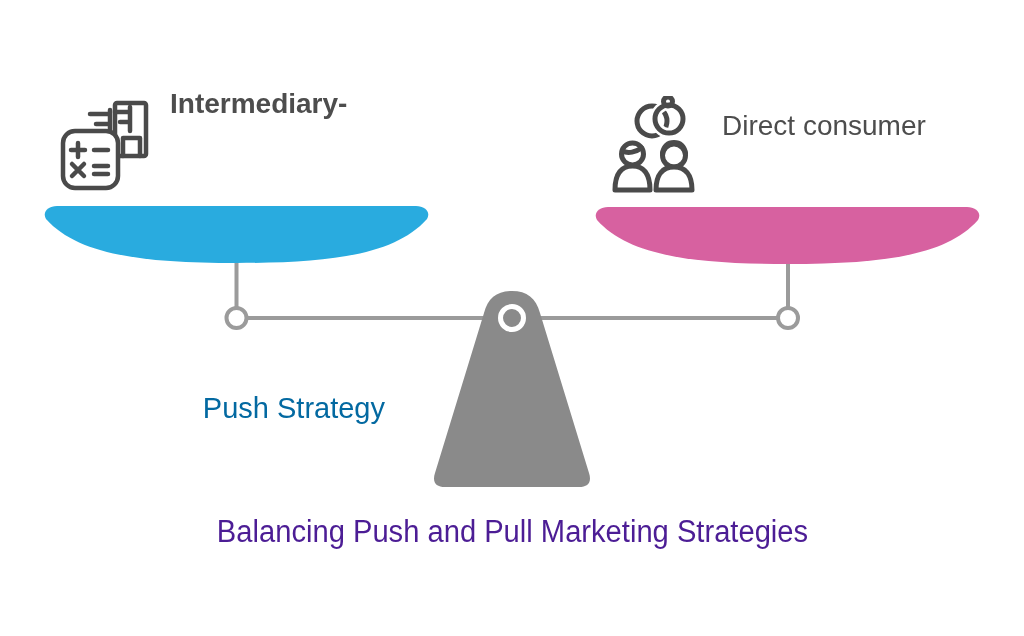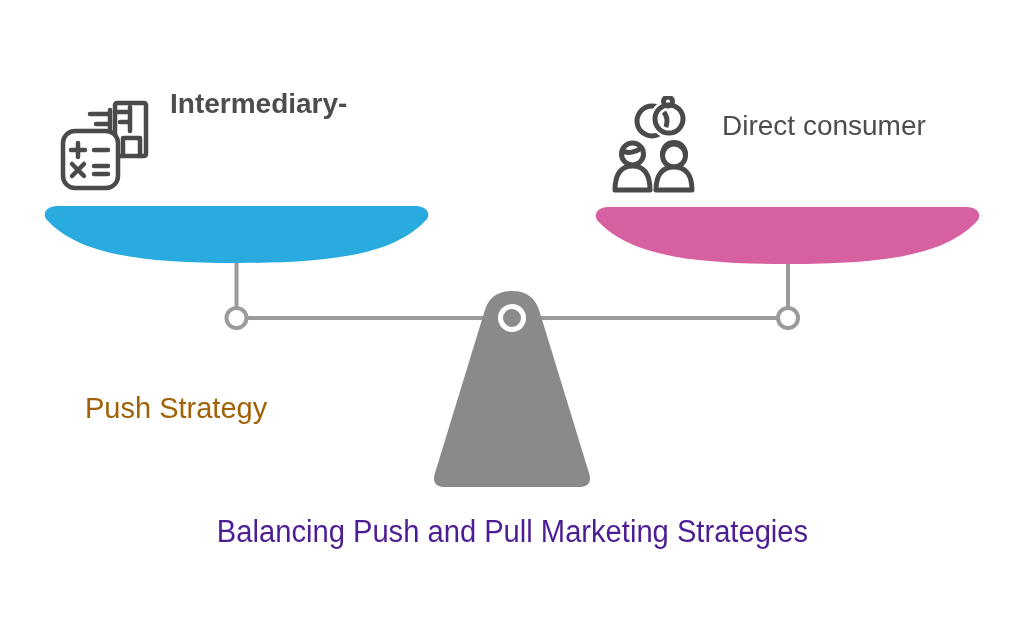--- a/index.html
+++ b/index.html
@@ -17,23 +17,23 @@
     position:absolute;
     font-size:28px;
     line-height:40px;
     color:#4d4d4d;
     white-space:nowrap;
   }
   .caption span{display:block;}
   .strategy-label{
     position:absolute;
     width:300px;
-    text-align:left;
+    text-align:right;
     font-size:29px;
-    color:#a16207;
+    color:#0369a1;
     white-space:nowrap;
   }
   .title{
     position:absolute;
     left:0;top:514px;
     width:1024px;
     text-align:center;
     font-size:31px;
     color:#4c1d95;
   }

